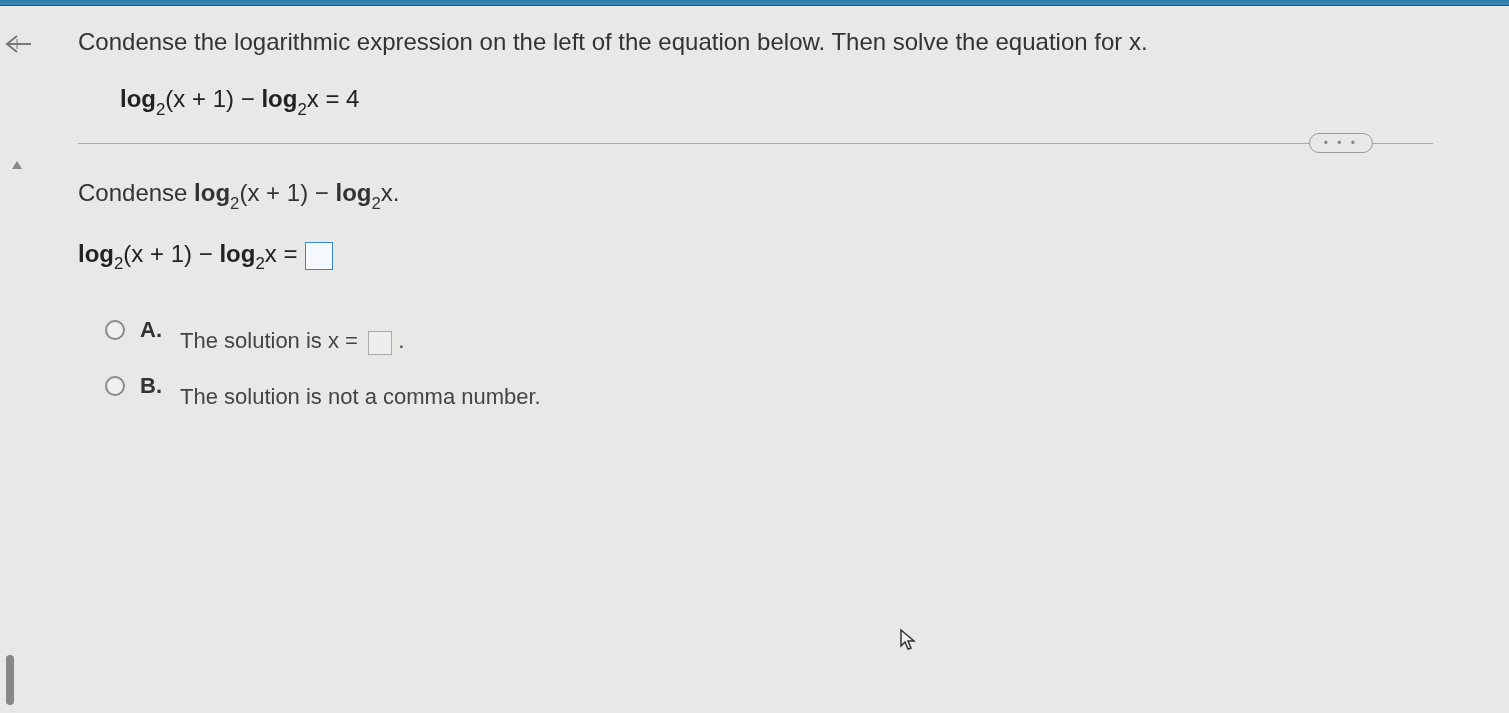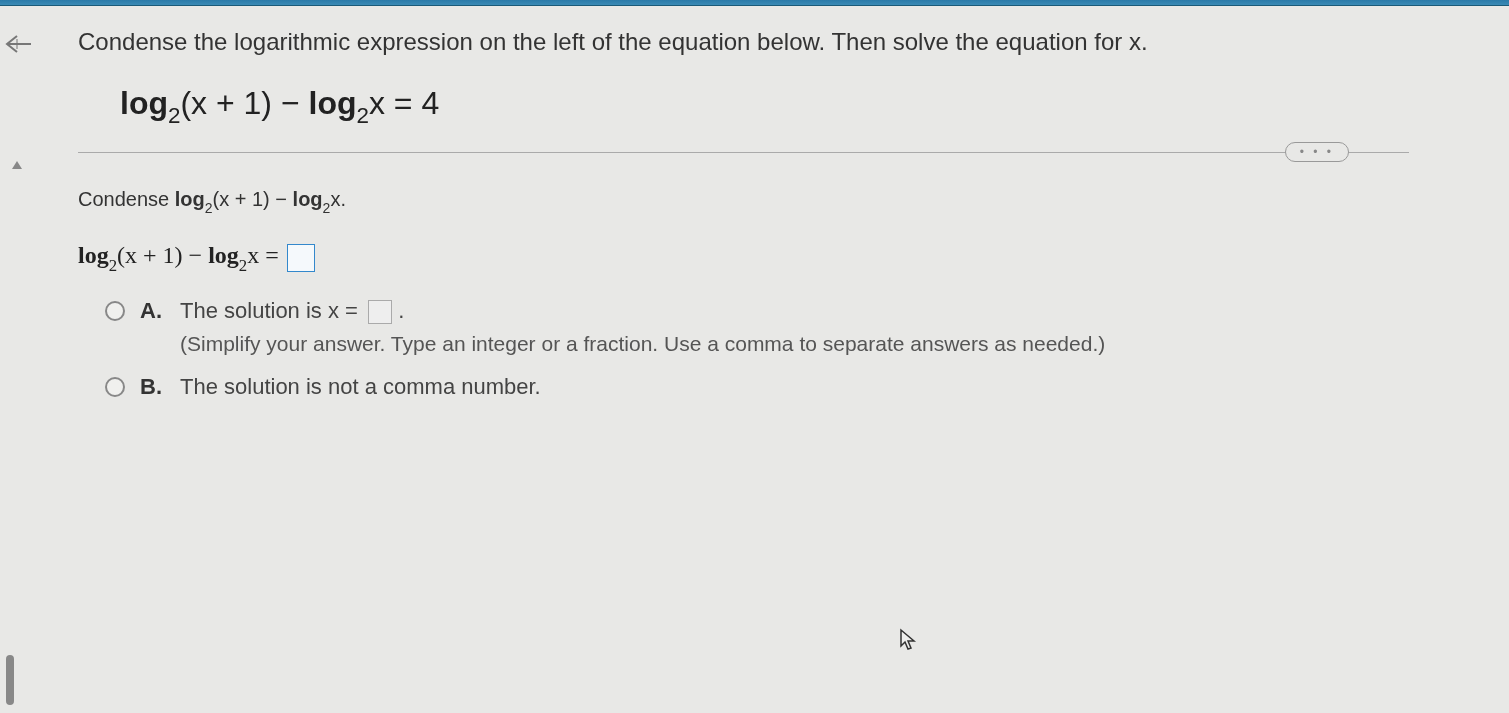--- a/index.html
+++ b/index.html
@@ -14,21 +14,21 @@
       height: 713px;
       position: relative;
       overflow: hidden;
     }
     .top-bar {
       height: 6px;
       background: linear-gradient(to bottom, #2a7aa8, #3a8ab5);
       border-bottom: 1px solid #1a5a78;
     }
     .content-area {
-      padding: 18px 72px 0 50px;
+      padding: 18px 48px 0 50px;
       position: relative;
     }
     .back-icon {
       position: absolute;
       left: 0px;
       top: 24px;
       width: 36px;
       height: 28px;
       display: flex;
       align-items: center;
@@ -44,21 +44,21 @@
       color: #888;
     }
     .question-text {
       font-size: 24px;
       color: #333;
       line-height: 1.5;
       margin-left: 28px;
       margin-bottom: 25px;
     }
     .equation-display {
-      font-size: 32px;
+      font-size: 24px;
       color: #222;
       margin-left: 70px;
     }
     .bold {
       font-weight: bold;
     }
     .subscript {
       font-size: 0.7em;
       vertical-align: sub;
       position: relative;
@@ -82,31 +82,30 @@
       padding: 2px 14px;
       font-size: 12px;
       color: #888;
       letter-spacing: 3px;
       cursor: pointer;
     }
     .condense-section {
       margin-left: 28px;
     }
     .condense-prompt {
-      font-size: 20px;
+      font-size: 24px;
       color: #333;
       margin-bottom: 28px;
     }
     .condense-answer {
       font-size: 24px;
       color: #222;
-      margin-bottom: 24px;
+      margin-bottom: 45px;
       display: flex;
       align-items: center;
-      font-family: Liberation Serif, serif;
     }
     .answer-box {
       display: inline-block;
       width: 28px;
       height: 28px;
       border: 1px solid #3388cc;
       background: #f5f9fc;
       margin-left: 8px;
       vertical-align: middle;
     }
@@ -147,20 +146,21 @@
     .choice-letter {
       font-weight: bold;
       font-size: 22px;
       color: #333;
       margin-right: 15px;
       min-width: 25px;
     }
     .choice-content {
       font-size: 22px;
       color: #444;
+      margin-top: 11px;
     }
     .choice-hint {
       font-size: 21px;
       color: #555;
       margin-top: 8px;
     }
     .cursor-svg {
       position: absolute;
       left: 898px;
       top: 628px;
@@ -225,21 +225,20 @@
 
 
   <div class="choices">
     <div class="choice-row">
       <div class="radio-btn"></div>
       <div class="choice-letter">A.</div>
       <div class="choice-content">
         <div>
           <span>The solution is x = </span><span class="answer-box-small"></span><span> .</span>
         </div>
-        <div class="choice-hint">(Simplify your answer. Type an integer or a fraction. Use a comma to separate answers as needed.)</div>
       </div>
     </div>
 
     <div class="choice-row">
       <div class="radio-btn"></div>
       <div class="choice-letter">B.</div>
       <div class="choice-content">
         <span>The solution is not a comma number.</span>
       </div>
     </div>

